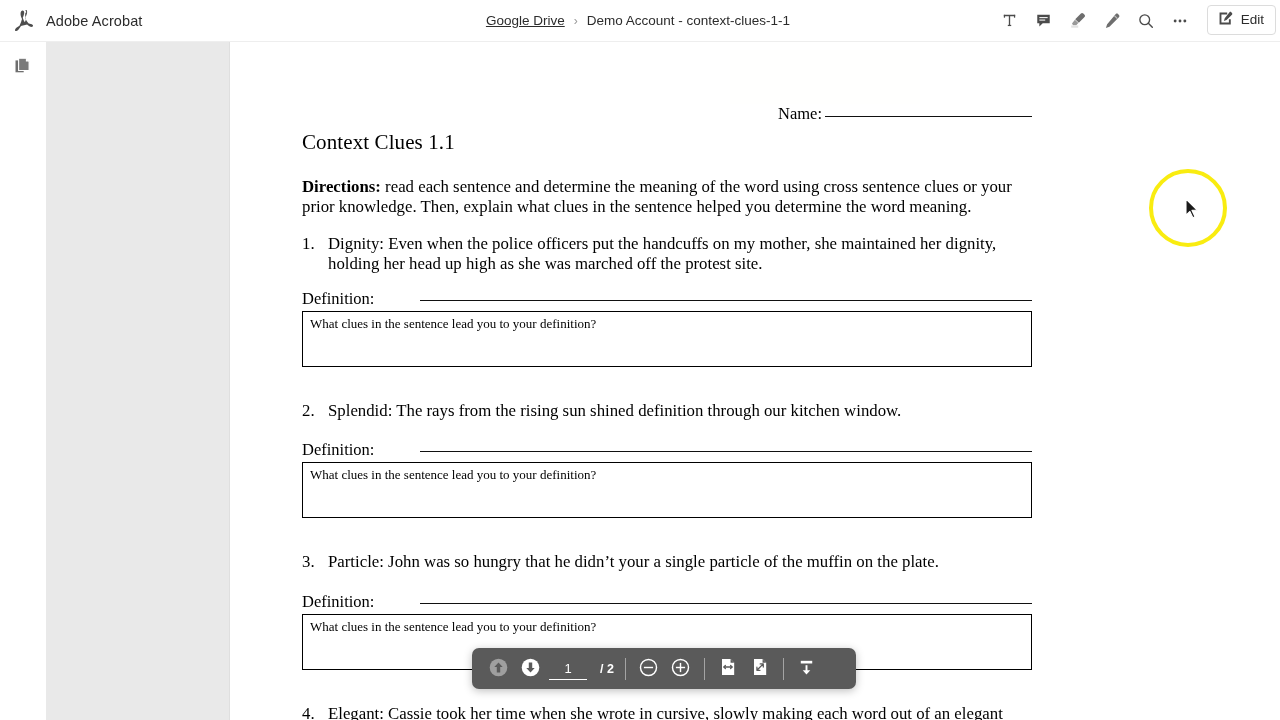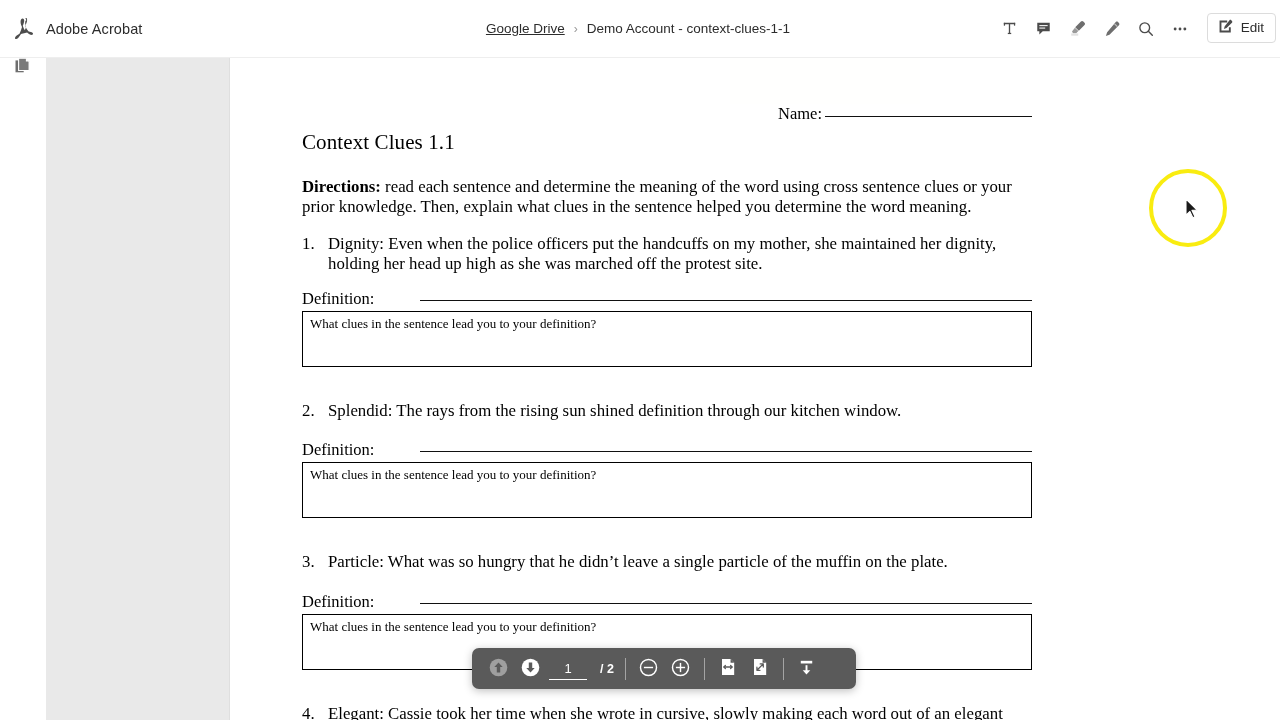--- a/index.html
+++ b/index.html
@@ -6,21 +6,21 @@
   html, body {
     width: 1280px; height: 720px;
     overflow: hidden;
     background: #ffffff;
     font-family: "Liberation Sans", sans-serif;
   }
 
   
   .appbar {
     position: absolute; top: 0; left: 0;
-    width: 1280px; height: 58px;
+    width: 1280px; height: 42px;
     background: #ffffff;
     border-bottom: 1px solid #eeeeee;
     display: flex; align-items: center;
     z-index: 40;
   }
   .brand {
     display: flex; align-items: center;
     gap: 12px;
     padding-left: 12px;
     width: 270px;
@@ -379,21 +379,21 @@
       <div class="def-row">
         <span class="def-label">Definition:</span>
         <span class="def-rule"></span>
       </div>
       <div class="clue-box">
         <span>What clues in the sentence lead you to your definition?</span>
       </div>
 
       <div class="item">
         <span class="item-num">3.</span>
-        <span class="item-body"><b>Particle:</b><span> What was so hungry that he didn’t leave a single </span><b>particle</b><span> of the muffin on the plate.</span></span>
+        <span class="item-body"><b>Particle:</b><span> John was so hungry that he didn’t your a single </span><b>particle</b><span> of the muffin on the plate.</span></span>
       </div>
       <div class="gap-small"></div>
       <div class="def-row">
         <span class="def-label">Definition:</span>
         <span class="def-rule"></span>
       </div>
       <div class="clue-box">
         <span>What clues in the sentence lead you to your definition?</span>
       </div>
 

